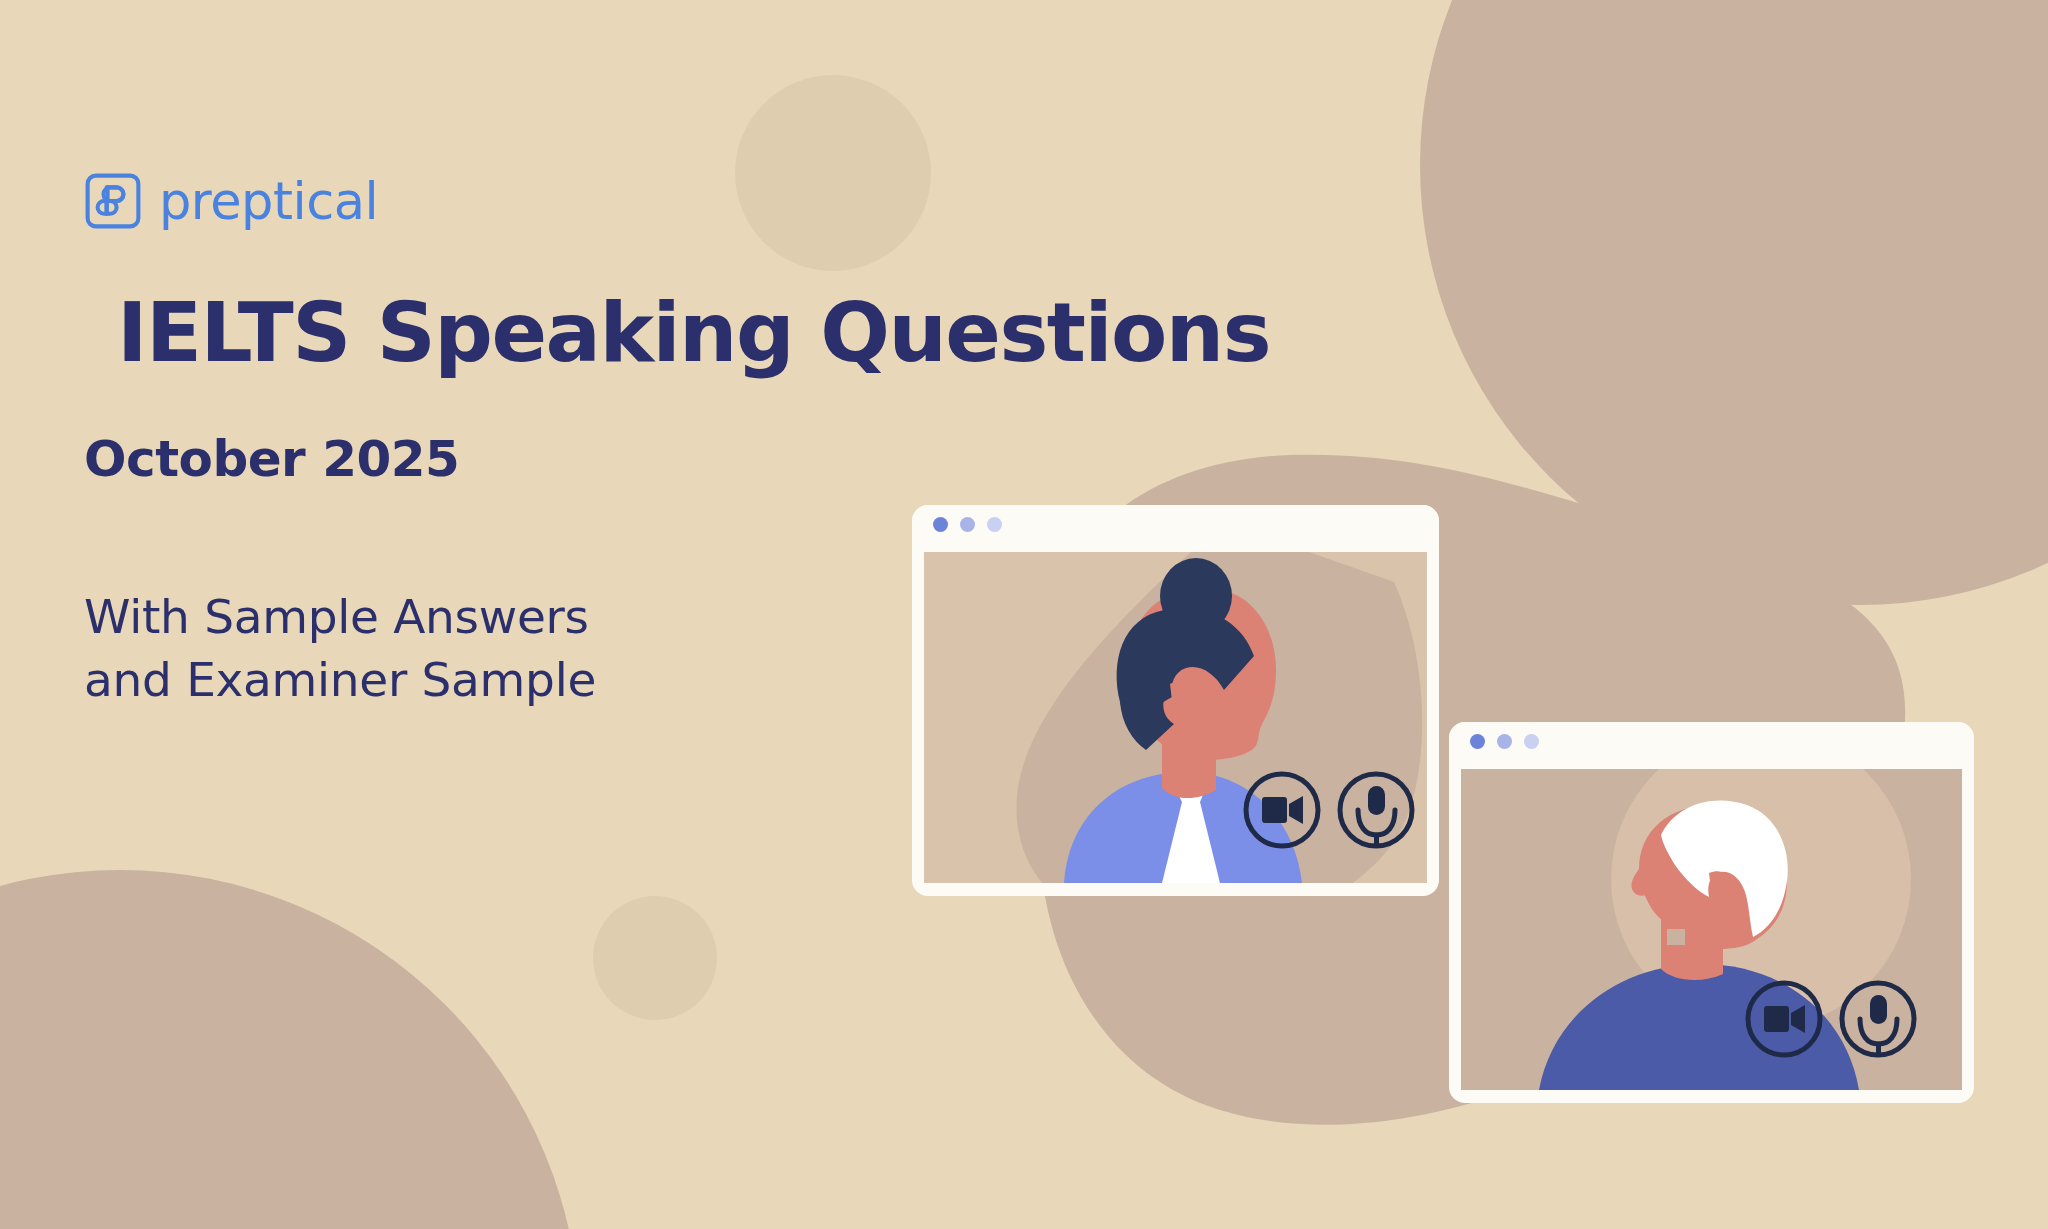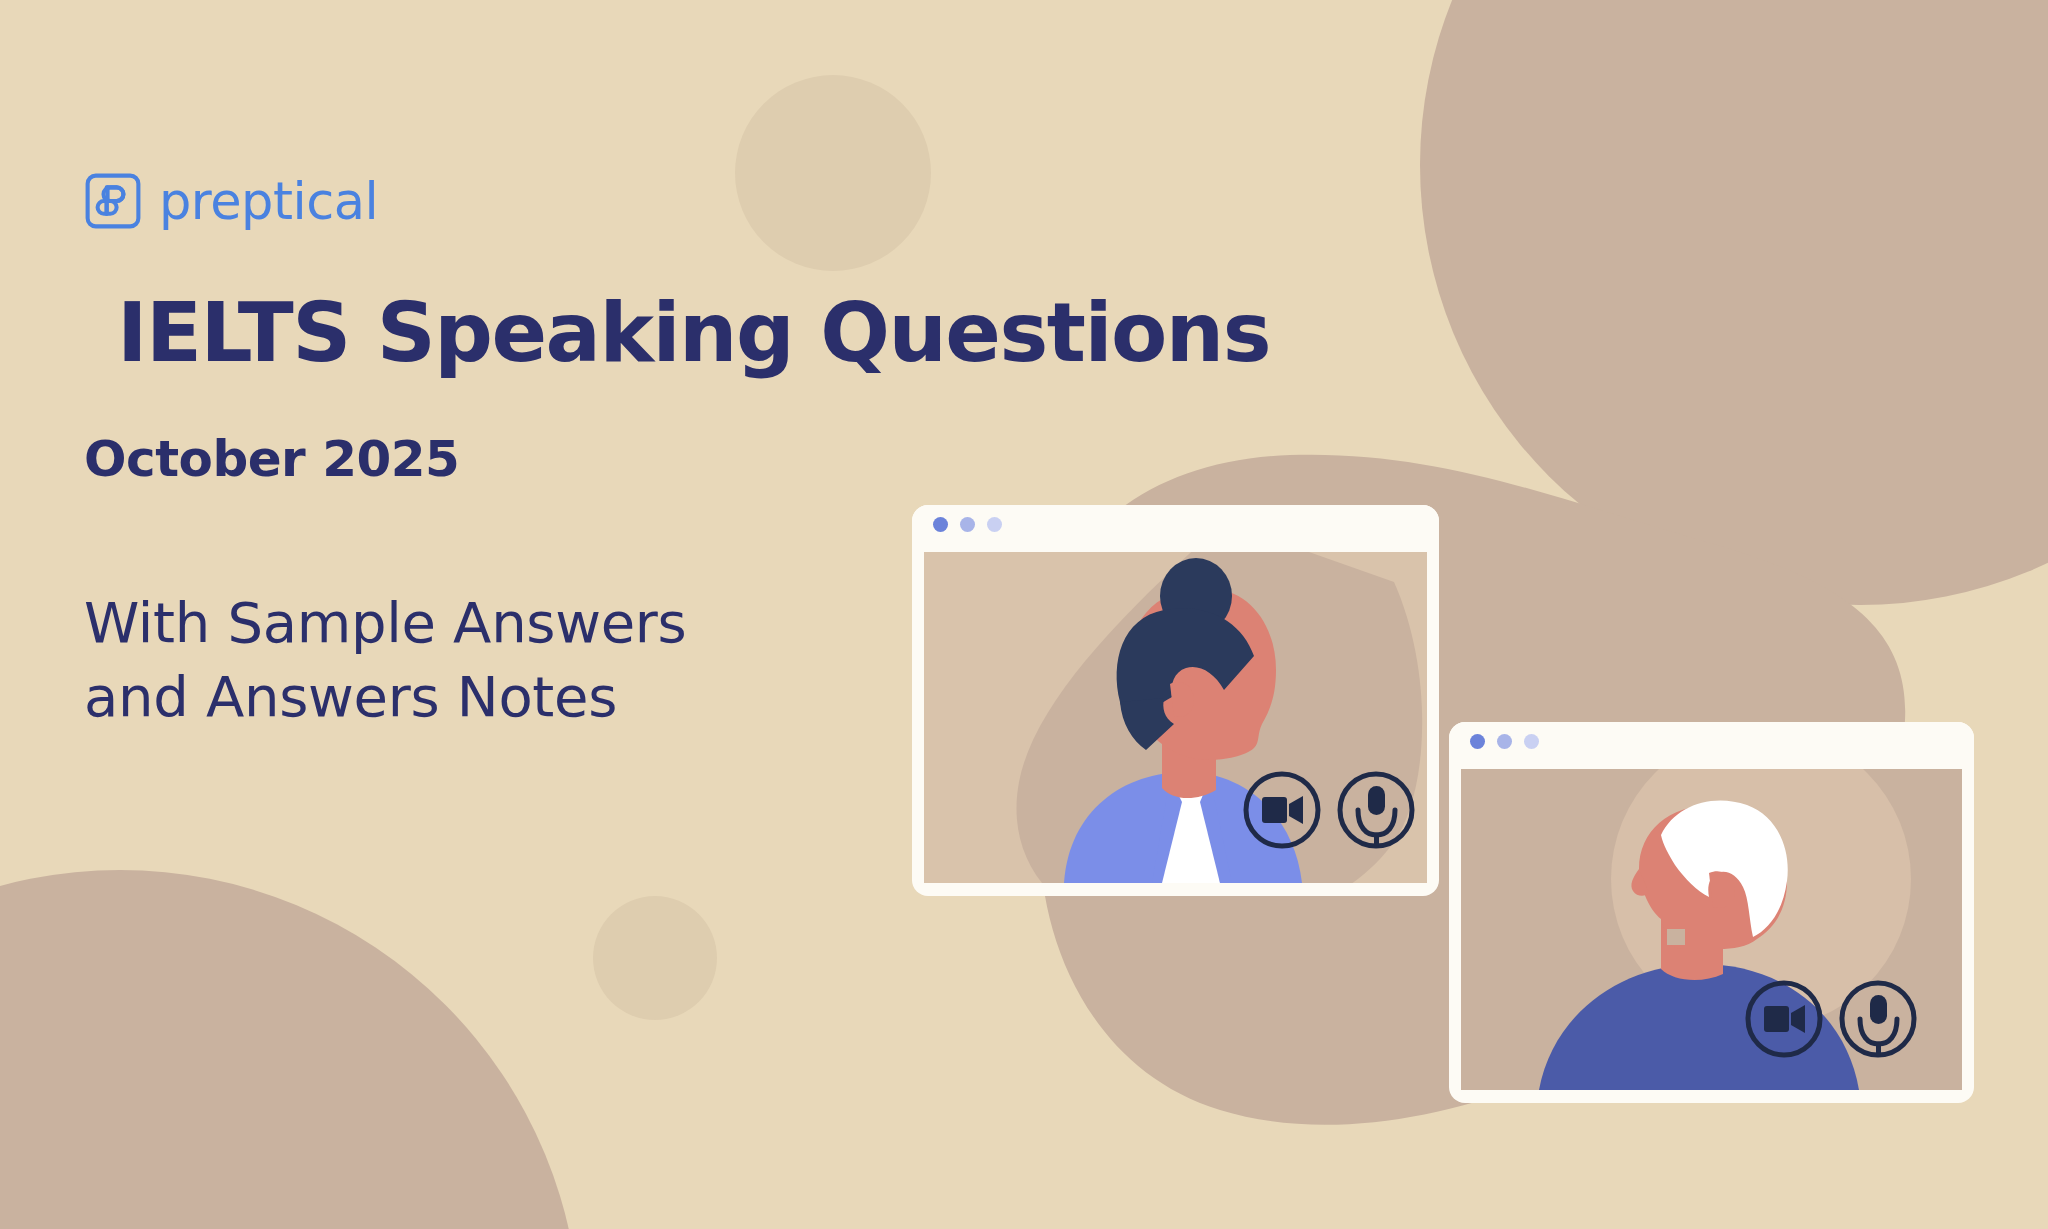--- a/index.html
+++ b/index.html
@@ -71,21 +71,21 @@
     letter-spacing: -0.5px;
     line-height: 1.0;
     font-family: "DejaVu Sans", sans-serif;
     white-space: nowrap;
   }
   .tagline {
     position: absolute;
     left: 84px;
     top: 586px;
     color: #2B2F6B;
-    font-size: 56px;
+    font-size: 47px;
     font-weight: 400;
     letter-spacing: -0.3px;
     line-height: 1.33;
     font-family: "DejaVu Sans", sans-serif;
   }
   .tagline span { display: block; }
 
   
   .vwindow {
     position: absolute;
@@ -170,21 +170,21 @@
       <path d="M29 17 L36 17 A7.5 7.5 0 0 1 36 32 L29 32 A7.5 7.5 0 0 1 29 17 Z" fill="none" stroke="#4A82E0" stroke-width="4.5"></path>
       <line x1="26" y1="17" x2="26" y2="32" stroke="#4A82E0" stroke-width="4.5" stroke-linecap="round"></line>
     </svg>
     <div class="brand-name">preptical</div>
   </div>
 
   <div class="headline">IELTS Speaking Questions</div>
   <div class="subhead">October 2025</div>
   <div class="tagline">
     <span>With Sample Answers</span>
-    <span>and Answers Notes</span>
+    <span>and Examiner Sample</span>
   </div>
 
   <div class="vwindow" id="window-one">
     <div class="chrome">
       <span class="dot" style="background:#6C83DA"></span>
       <span class="dot" style="background:#A8B4E8"></span>
       <span class="dot" style="background:#C9D0F2"></span>
     </div>
     <div class="screen">
       <svg viewBox="0 0 503 331" preserveAspectRatio="xMidYMid slice">

